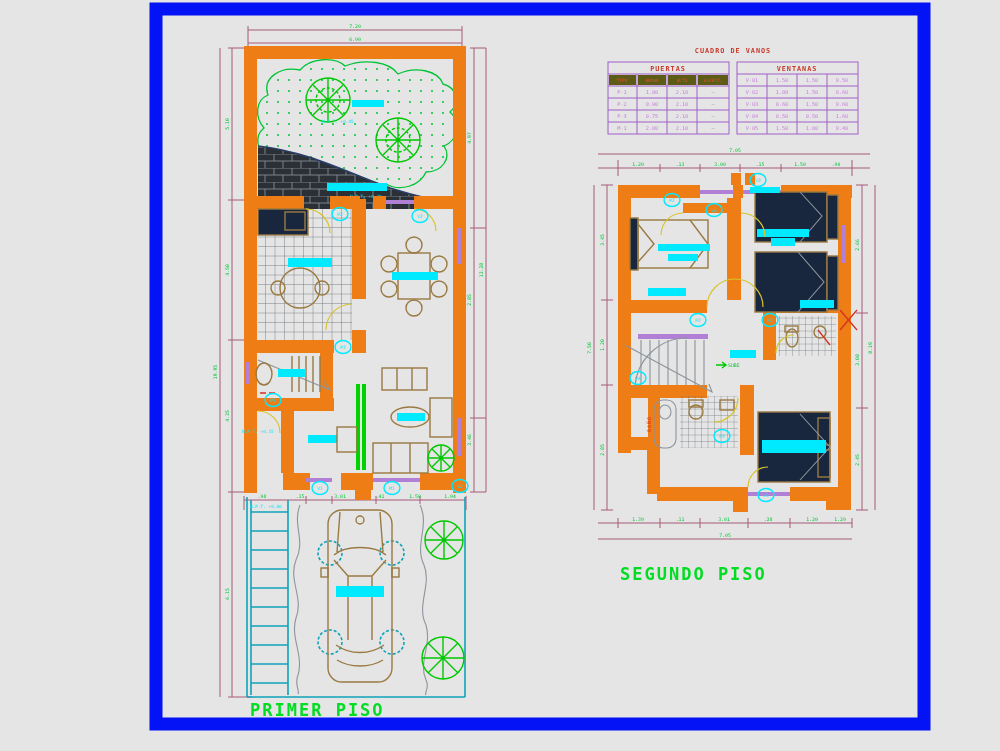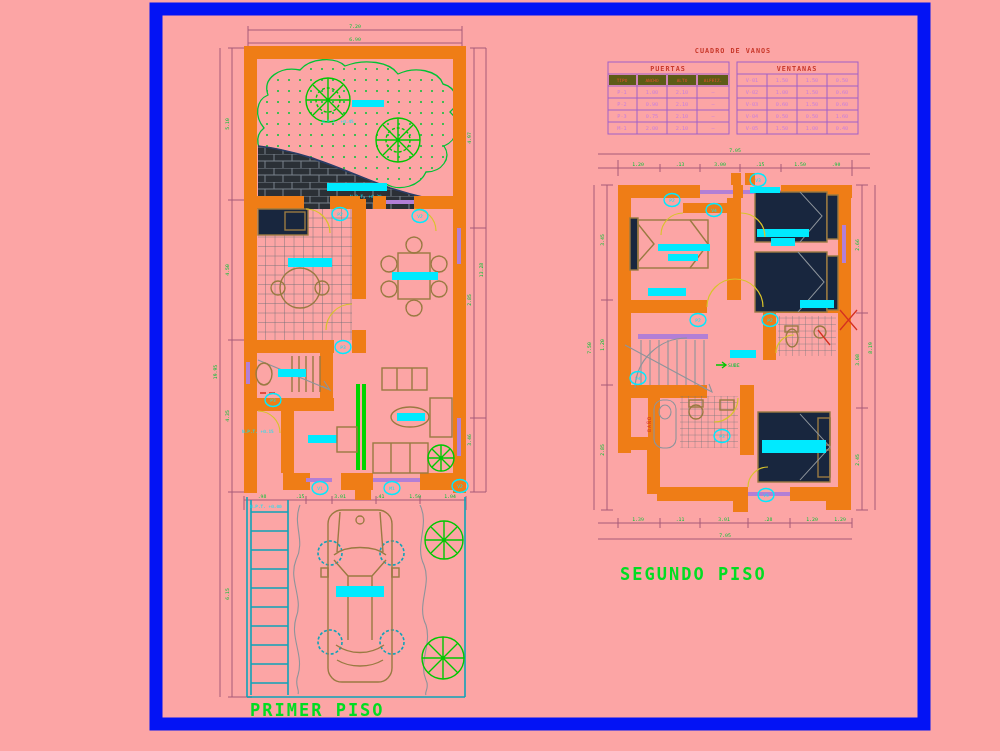--- a/index.html
+++ b/index.html
@@ -1,16 +1,16 @@
 <!DOCTYPE html>
 <html><head>
 <meta charset="utf-8">
 <style>
   html,body{margin:0;padding:0;background:#23272c;}
-  #canvas{position:relative;width:1000px;height:751px;background:#fca5a5;overflow:hidden;
+  #canvas{position:relative;width:1000px;height:751px;background:#e5e5e5;overflow:hidden;
           font-family:"DejaVu Sans Mono",monospace;}
   svg{position:absolute;left:0;top:0;}
   
   .wall{fill:#ef7d16;}
   .dim{stroke:#a65a78;stroke-width:1;fill:none;}
   .dimt{fill:#00c435;font-size:4.8px;text-anchor:middle;}
   .cyl{fill:#00eaff;}
   .sym{stroke:#00eaff;stroke-width:1.4;fill:none;}
   .symt{fill:#00eaff;font-size:4.6px;text-anchor:middle;}
   .fur{stroke:#9a7a42;stroke-width:1.4;fill:none;}

